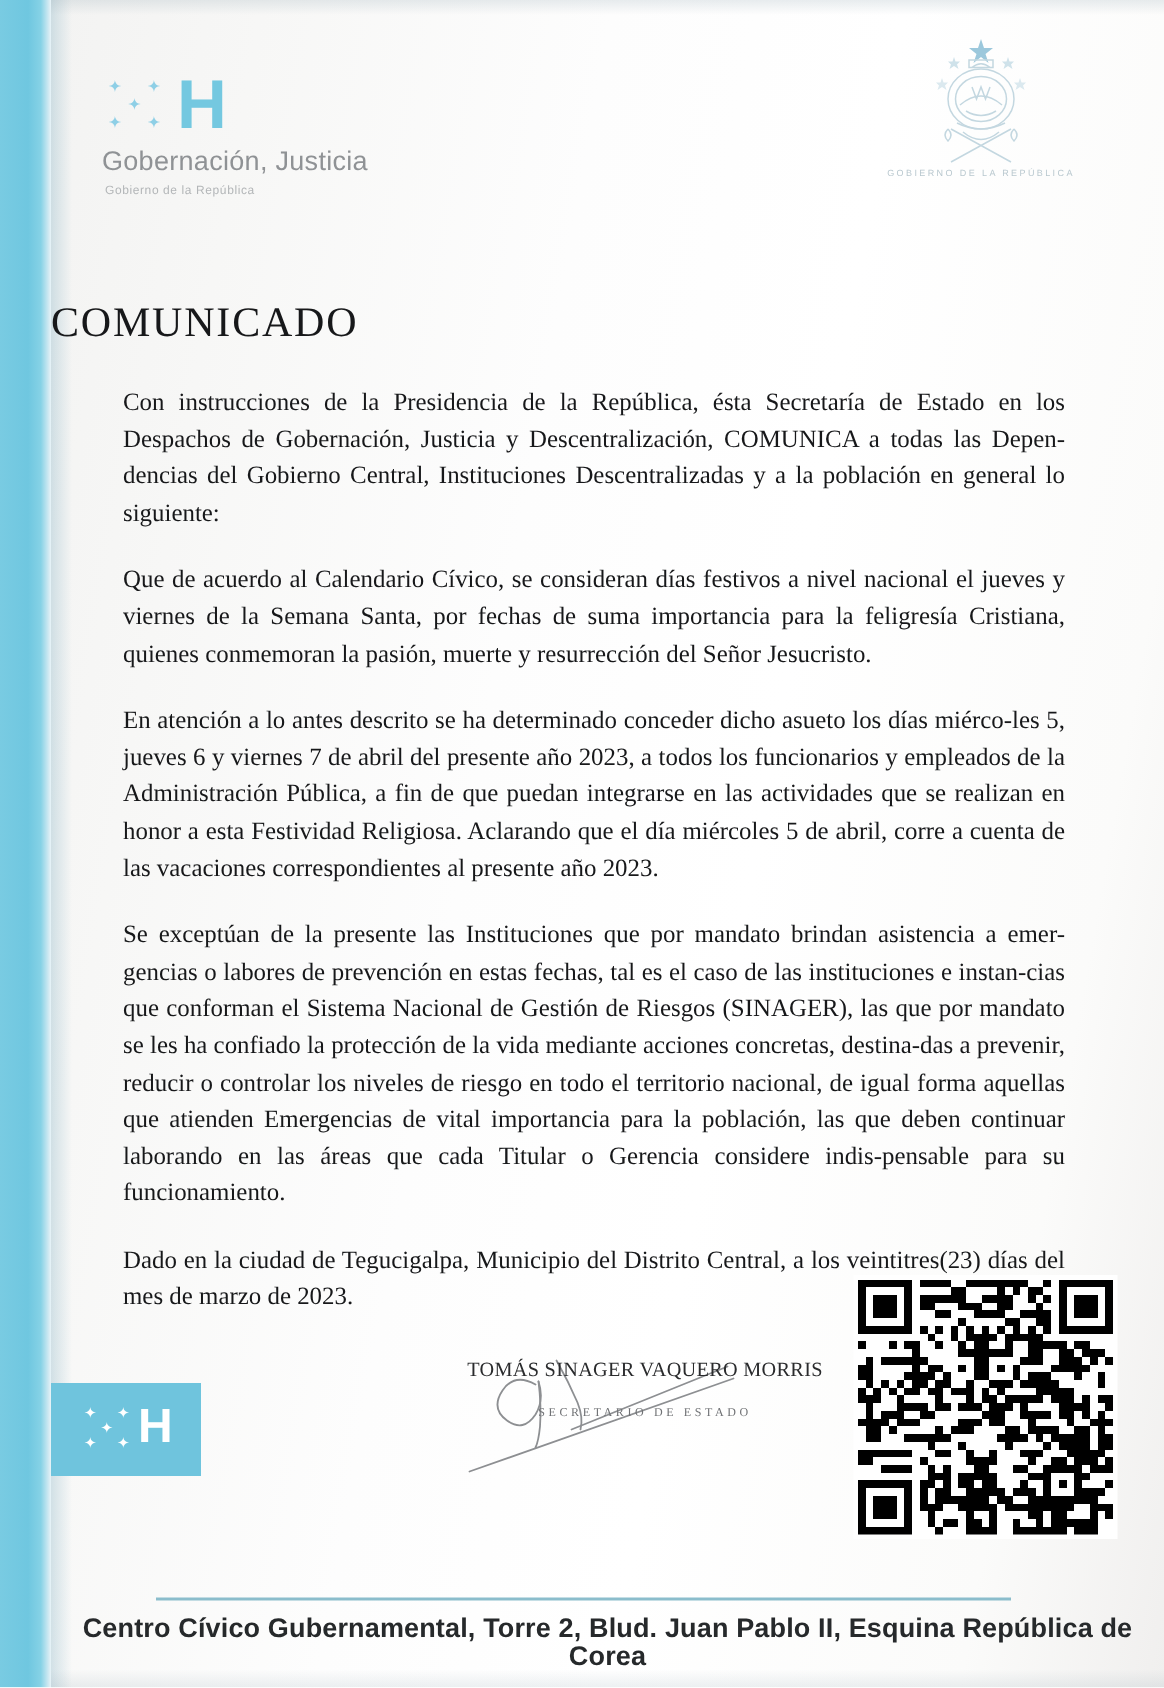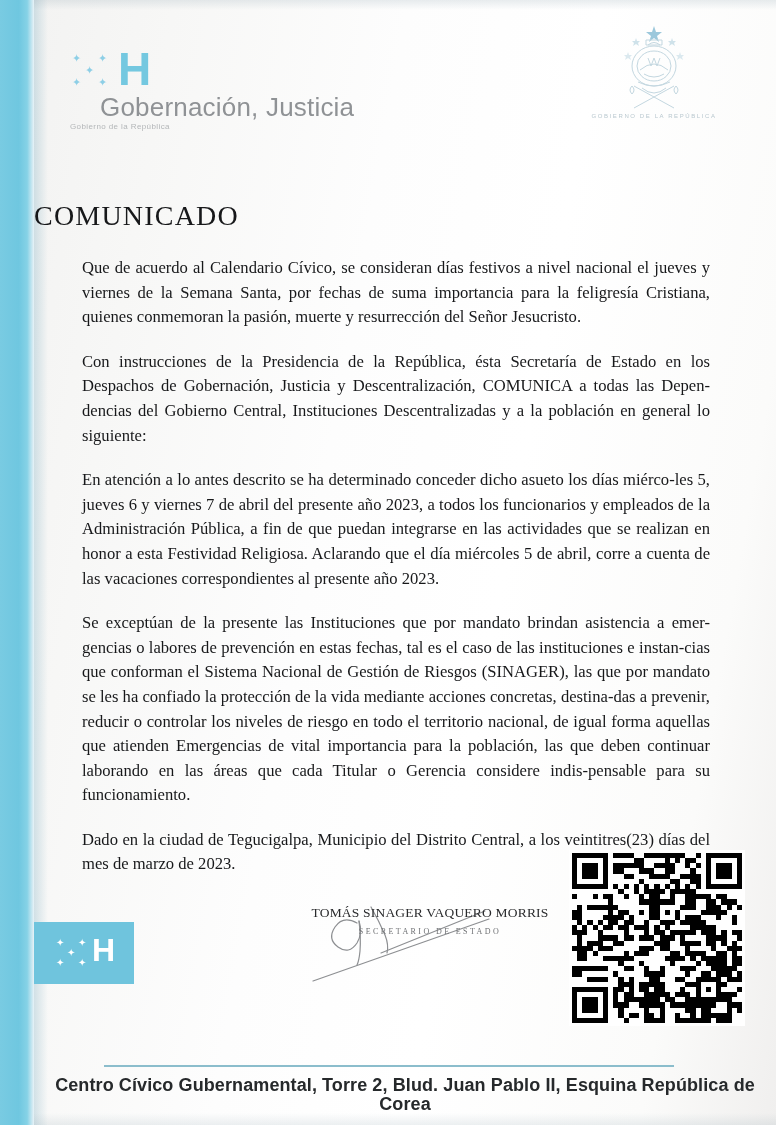--- a/index.html
+++ b/index.html
@@ -82,26 +82,25 @@
     top: -4px;
     font-family: "Liberation Sans", sans-serif;
     font-weight: bold;
     font-size: 46px;
     line-height: 46px;
     color: #74c8e0;
     letter-spacing: -1px;
   }
   .logo-wordmark {
     font-family: "Liberation Sans", sans-serif;
-    font-size: 26px;
+    font-size: 18px;
     line-height: 23px;
     color: #8f9295;
     letter-spacing: 0.2px;
     white-space: nowrap;
-    margin-left: 32px;
   }
   .logo-sub {
     font-family: "Liberation Sans", sans-serif;
     font-size: 8px;
     color: #b3b6b8;
     letter-spacing: 0.4px;
     margin-top: 3px;
     padding-left: 2px;
   }
 
@@ -183,21 +182,21 @@
     letter-spacing: 0.2px;
     color: #2a2b2d;
     white-space: nowrap;
   }
   .sig-role {
     position: relative;
     font-family: "Liberation Serif", serif;
     font-size: 8px;
     letter-spacing: 2.4px;
     color: #6f7174;
-    margin-top: 6px;
+    margin-top: 16px;
   }
 
   
   .flag-block {
     position: absolute;
     left: 34px;
     top: 922px;
     width: 100px;
     height: 62px;
     background: #6fc4dd;
@@ -308,22 +307,22 @@
           </g>
         </svg>
       </div>
       <div class="coat-sub">GOBIERNO DE LA REPÚBLICA</div>
     </div>
   </div>
 
   <div class="doc-title">COMUNICADO</div>
 
   <div class="body-text">
+    <p class="para">Con instrucciones de la Presidencia de la República, ésta Secretaría de Estado en los Despachos de Gobernación, Justicia y Descentralización, COMUNICA a todas las Depen-dencias del Gobierno Central, Instituciones Descentralizadas y a la población en general lo siguiente:</p>
     <p class="para">Que de acuerdo al Calendario Cívico, se consideran días festivos a nivel nacional el jueves y viernes de la Semana Santa, por fechas de suma importancia para la feligresía Cristiana, quienes conmemoran la pasión, muerte y resurrección del Señor Jesucristo.</p>
-    <p class="para">Con instrucciones de la Presidencia de la República, ésta Secretaría de Estado en los Despachos de Gobernación, Justicia y Descentralización, COMUNICA a todas las Depen-dencias del Gobierno Central, Instituciones Descentralizadas y a la población en general lo siguiente:</p>
     <p class="para">En atención a lo antes descrito se ha determinado conceder dicho asueto los días miérco-les 5, jueves 6 y viernes 7 de abril del presente año 2023, a todos los funcionarios y empleados de la Administración Pública, a fin de que puedan integrarse en las actividades que se realizan en honor a esta Festividad Religiosa. Aclarando que el día miércoles 5 de abril, corre a cuenta de las vacaciones correspondientes al presente año 2023.</p>
     <p class="para">Se exceptúan de la presente las Instituciones que por mandato brindan asistencia a emer-gencias o labores de prevención en estas fechas, tal es el caso de las instituciones e instan-cias que conforman el Sistema Nacional de Gestión de Riesgos (SINAGER), las que por mandato se les ha confiado la protección de la vida  mediante acciones concretas, destina-das a prevenir, reducir o controlar los niveles de riesgo en todo el territorio nacional, de igual forma aquellas que atienden Emergencias de vital importancia para la población, las que deben continuar laborando en las áreas que cada Titular o Gerencia considere indis-pensable para su funcionamiento.</p>
     <p class="para">Dado en la ciudad de Tegucigalpa, Municipio del Distrito Central, a los veintitres(23) días del mes de marzo de 2023.</p>
   </div>
 
   <div class="signature-block">
     <svg class="sig-scribble" viewBox="0 0 260 95">
       <g fill="none" stroke="#8d8f92" stroke-width="1.2" stroke-linecap="round">
         <path d="M62 26 q-14 -8 -22 4 q-8 12 3 20 q11 8 19 -4 q6 -10 2 -22"></path>
         <path d="M64 24 q2 16 1 30 q-1 10 -3 14"></path>

